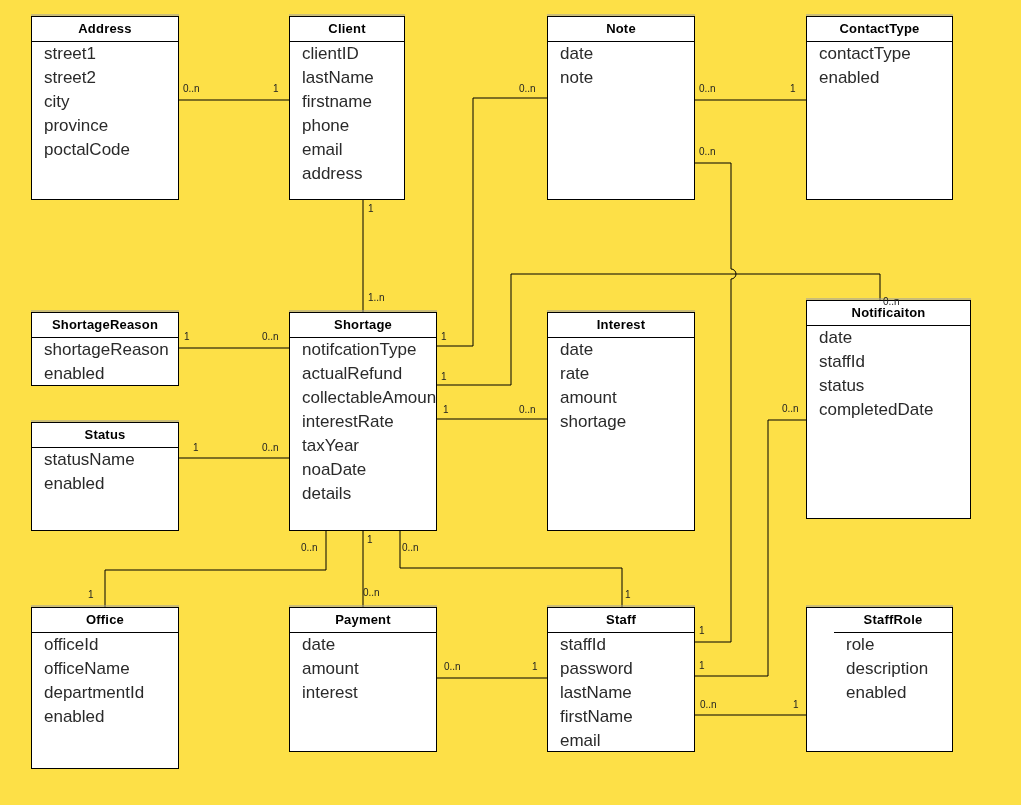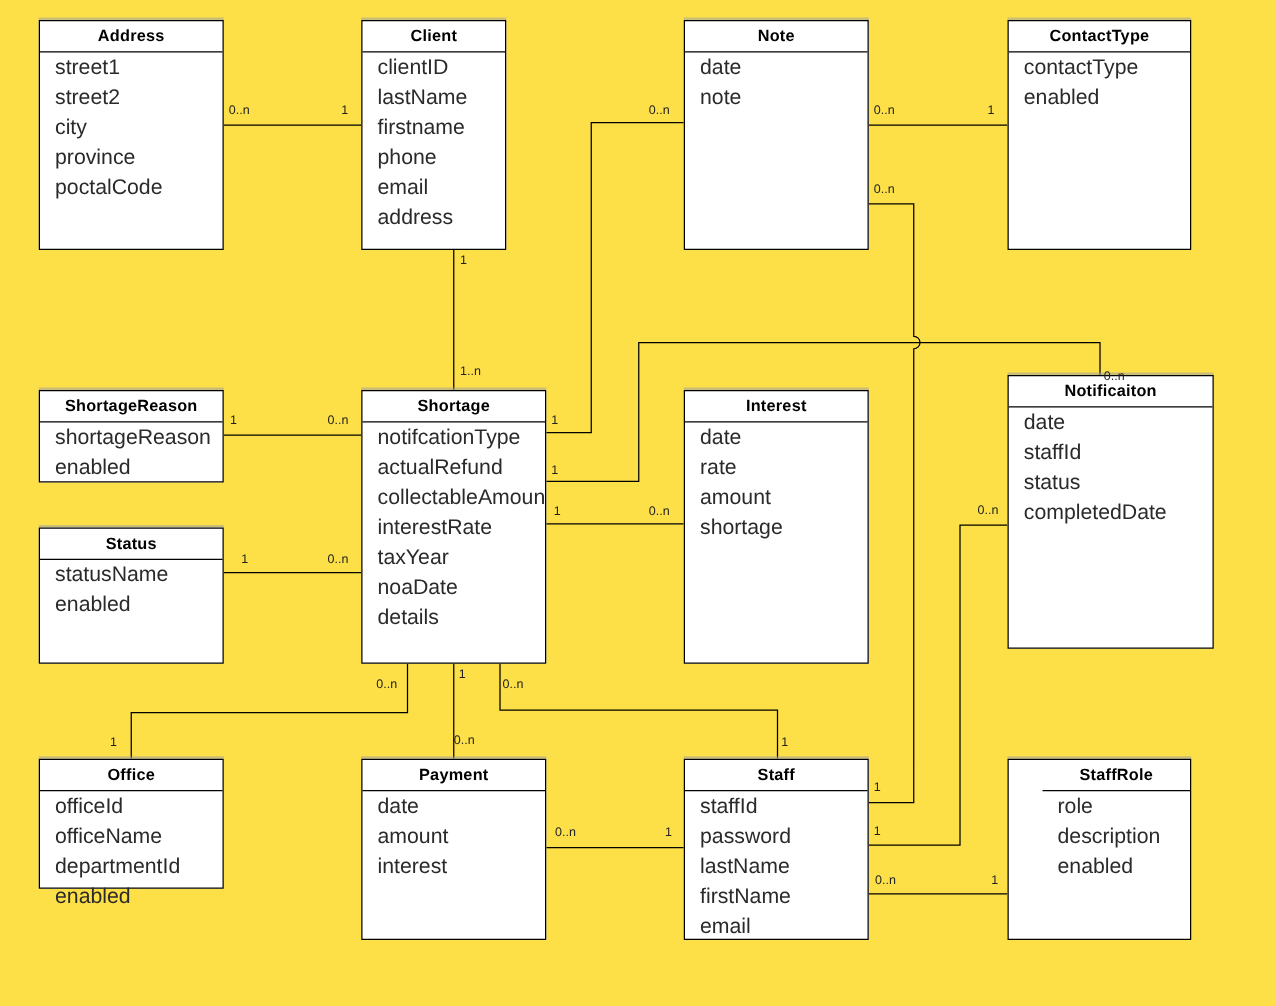--- a/index.html
+++ b/index.html
@@ -138,21 +138,21 @@
         <div class="entity-attr">date</div>
         <div class="entity-attr">staffId</div>
         <div class="entity-attr">status</div>
         <div class="entity-attr">completedDate</div>
       </div>
       <div class="entity" style="left: 31px; top: 422px; width: 148px; height: 109px;">
         <div class="entity-title">Status</div>
         <div class="entity-attr">statusName</div>
         <div class="entity-attr">enabled</div>
       </div>
-      <div class="entity" style="left: 31px; top: 607px; width: 148px; height: 104px;">
+      <div class="entity" style="left: 31px; top: 607px; width: 148px; height: 162px;">
         <div class="entity-title">Office</div>
         <div class="entity-attr">officeId</div>
         <div class="entity-attr">officeName</div>
         <div class="entity-attr">departmentId</div>
         <div class="entity-attr">enabled</div>
       </div>
       <div class="entity" style="left: 289px; top: 607px; width: 148px; height: 145px;">
         <div class="entity-title">Payment</div>
         <div class="entity-attr">date</div>
         <div class="entity-attr">amount</div>

